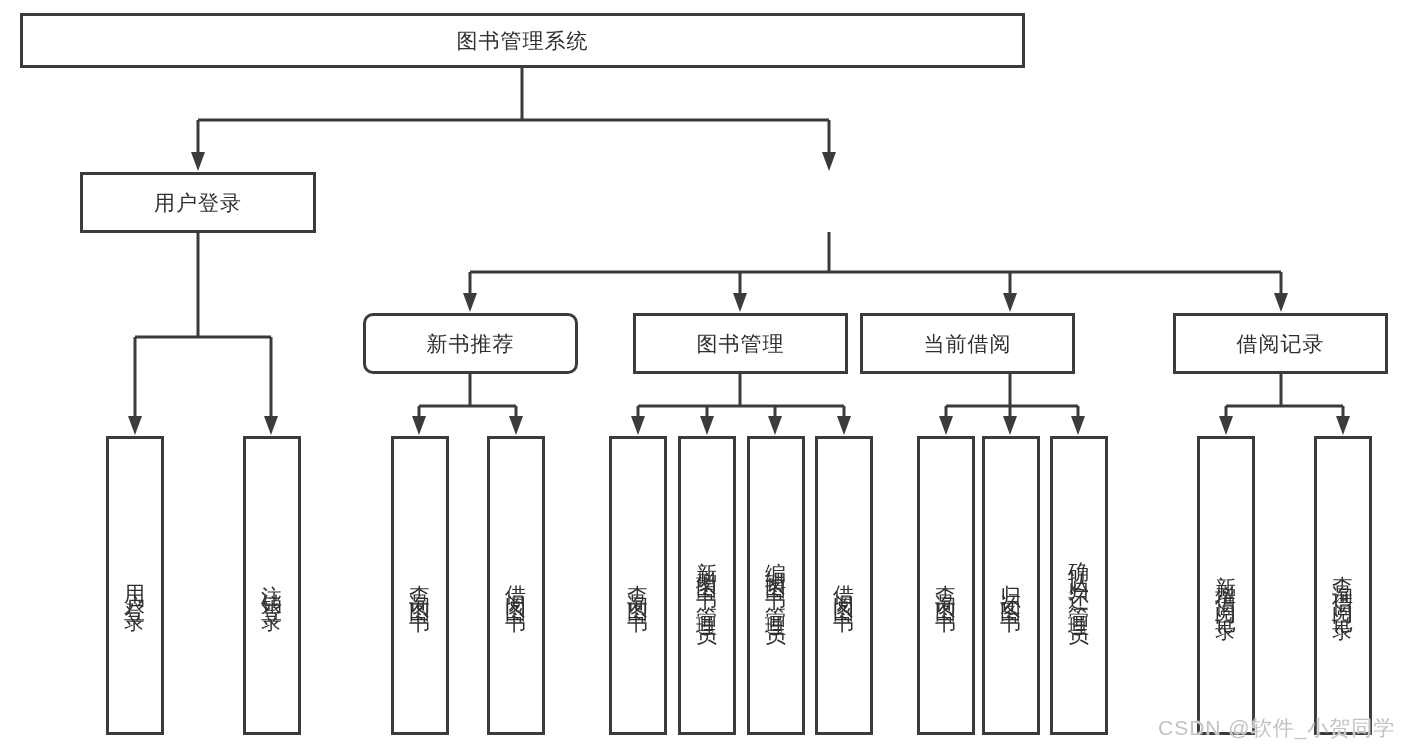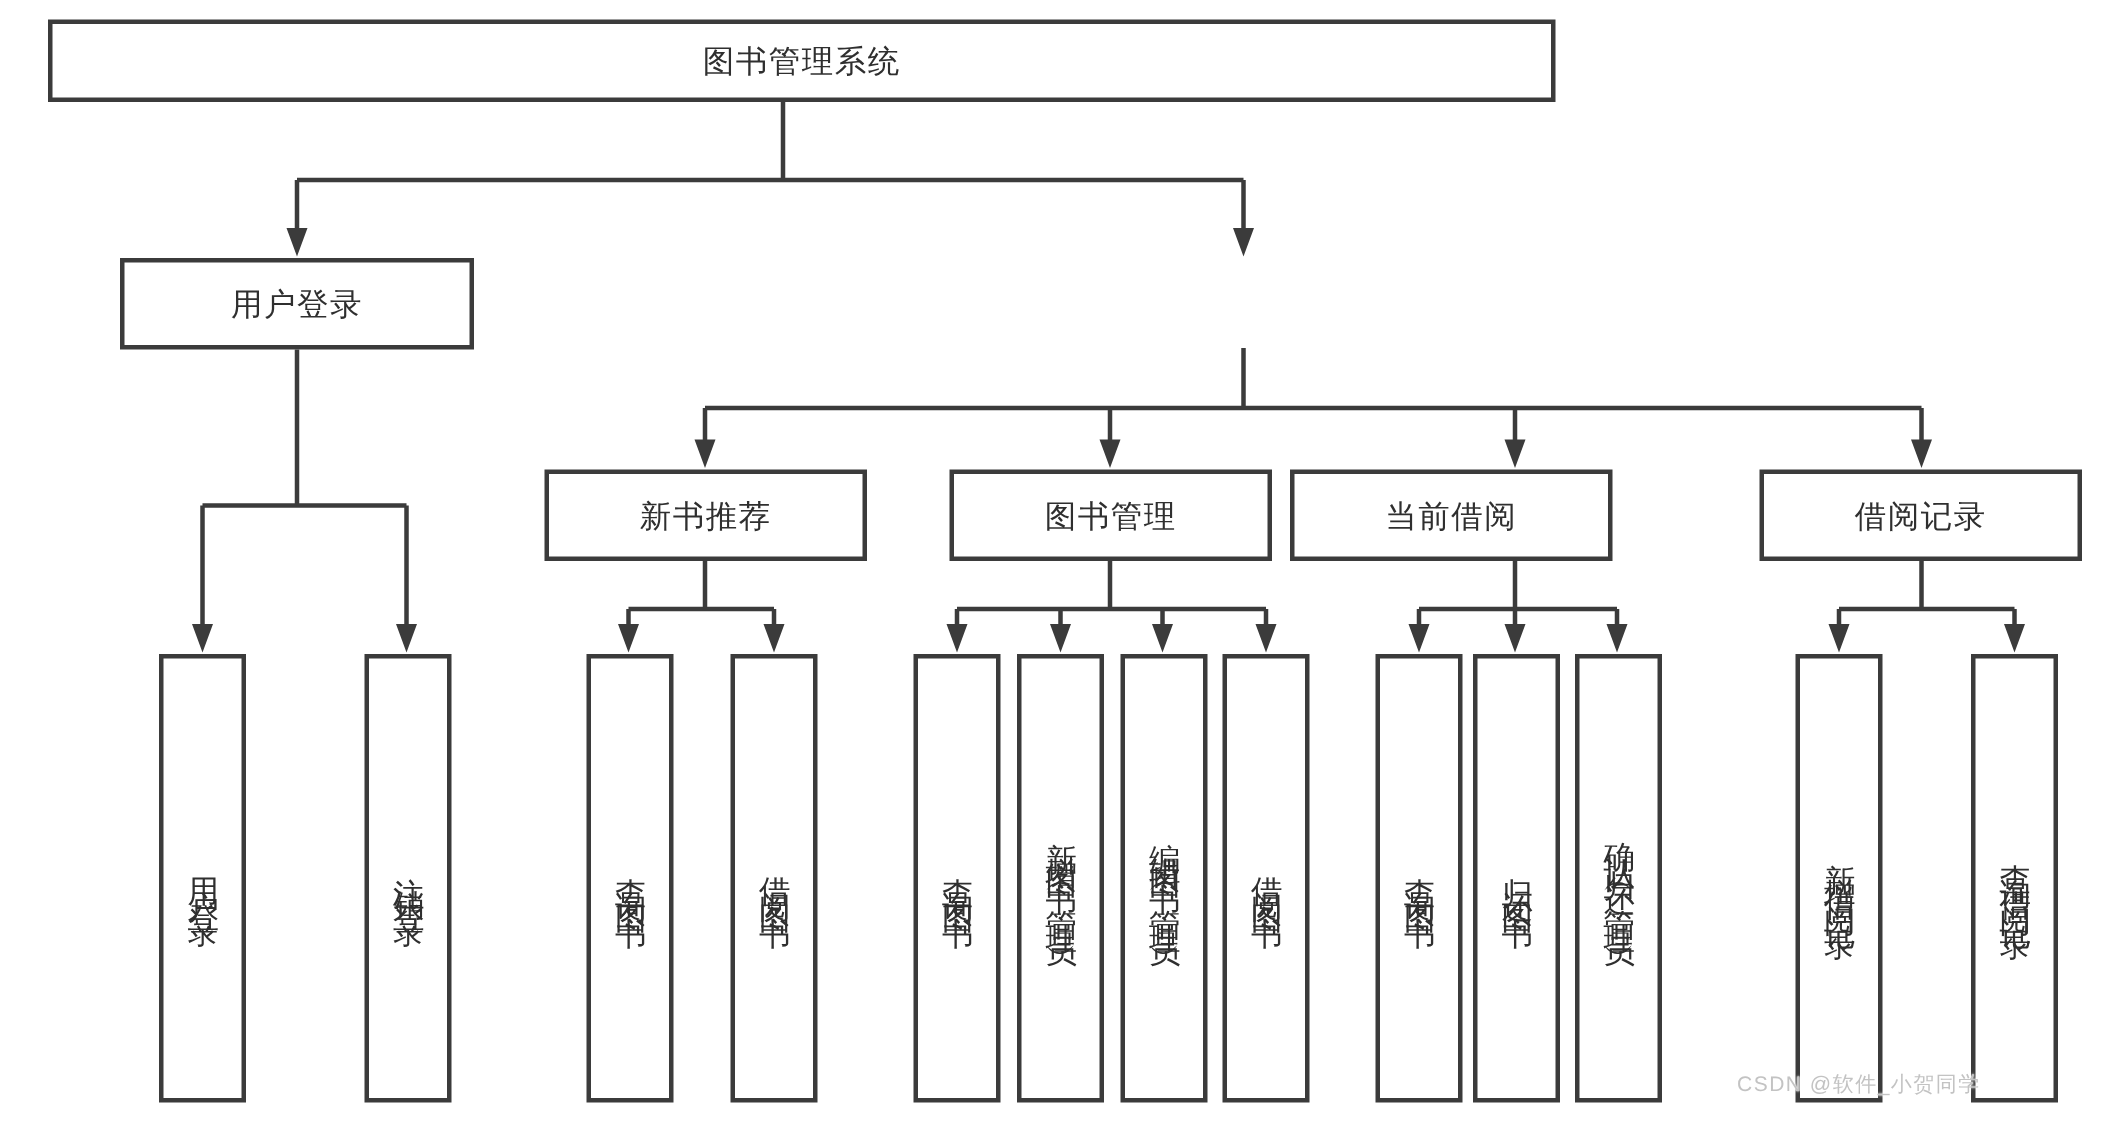--- a/index.html
+++ b/index.html
@@ -36,21 +36,21 @@
     writing-mode: vertical-rl;
     text-orientation: mixed;
     font-size: 21px;
     letter-spacing: 9px;
     line-height: 1;
   }
   .watermark {
     position: absolute;
     left: 1158px;
     top: 714px;
-    font-size: 14px;
+    font-size: 21px;
     color: #c3c3c3;
     letter-spacing: 1px;
     white-space: nowrap;
     text-shadow: 0 0 2px #ffffff, 0 0 1px #ffffff;
     z-index: 5;
   }
 </style>
 </head>
 <body>
 
@@ -81,25 +81,25 @@
       M700 416 L714 416 L707 435 Z
       M768 416 L782 416 L775 435 Z
       M837 416 L851 416 L844 435 Z
       M939 416 L953 416 L946 435 Z
       M1003 416 L1017 416 L1010 435 Z
       M1071 416 L1085 416 L1078 435 Z
       M1219 416 L1233 416 L1226 435 Z
       M1336 416 L1350 416 L1343 435 Z"></path>
   </svg>
 
-  <div class="node h" style="left:32px; top:13px; width:1005px; height:55px;">图书管理系统</div>
+  <div class="node h" style="left:20px; top:13px; width:1005px; height:55px;">图书管理系统</div>
 
   <div class="node h" style="left:80px; top:172px; width:236px; height:61px;">用户登录</div>
 
-  <div class="node h" style="left:363px; top:313px; width:215px; height:61px;">新书推荐</div>
+  <div class="node h" style="left:363px; top:313px; width:215px; height:61px;border-radius:10px;">新书推荐</div>
   <div class="node h" style="left:633px; top:313px; width:215px; height:61px;">图书管理</div>
   <div class="node h" style="left:860px; top:313px; width:215px; height:61px;">当前借阅</div>
   <div class="node h" style="left:1173px; top:313px; width:215px; height:61px;">借阅记录</div>
 
   <div class="node v" style="left:106px; top:436px; width:58px; height:299px;">用户登录</div>
   <div class="node v" style="left:243px; top:436px; width:58px; height:299px;">注销登录</div>
 
   <div class="node v" style="left:391px; top:436px; width:58px; height:299px;">查询图书</div>
   <div class="node v" style="left:487px; top:436px; width:58px; height:299px;">借阅图书</div>
 

